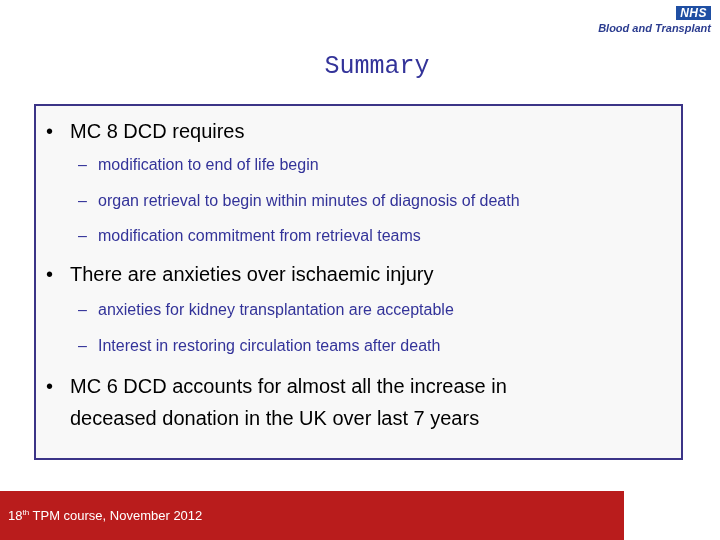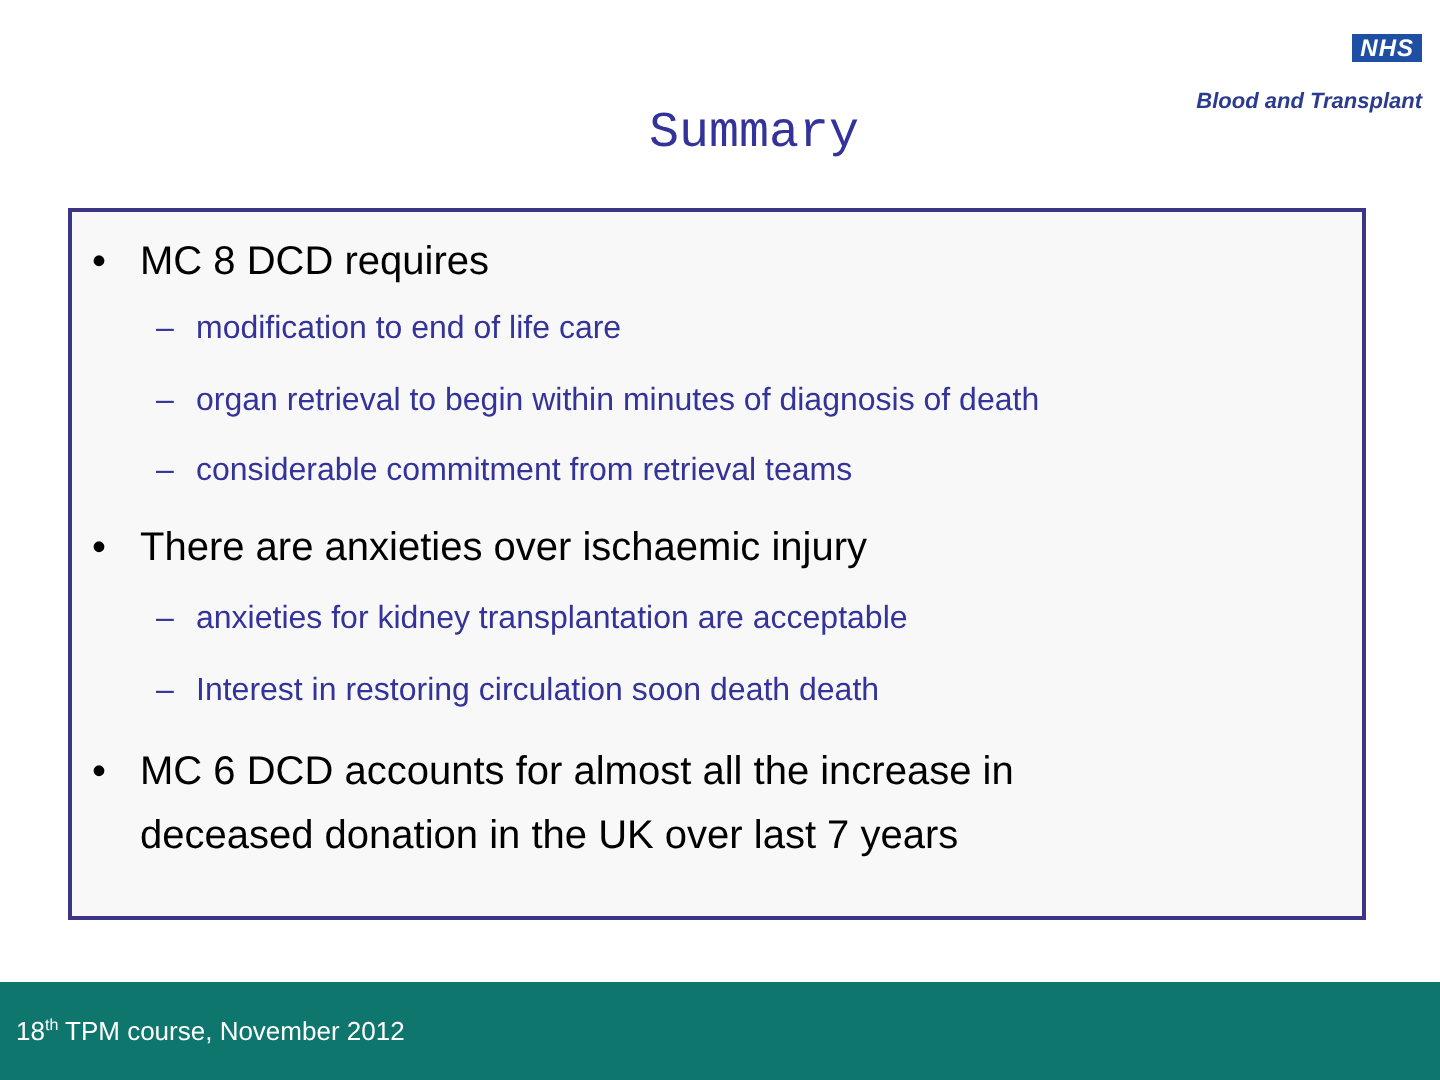--- a/index.html
+++ b/index.html
@@ -2,30 +2,30 @@
 <html><head>
   <meta charset="utf-8">
   <style>
     html, body { margin: 0; padding: 0; }
     body {
       width: 720px; height: 540px; position: relative; overflow: hidden;
       background: #ffffff;
       font-family: "Liberation Sans", sans-serif;
     }
     .logo {
-      position: absolute; right: 9px; top: 15px; width: 130px; text-align: right;
+      position: absolute; right: 9px; top: 3px; width: 130px; text-align: right;
     }
     .nhs-badge {
       display: inline-block; background: #1f4fa3; color: #fff;
       font-weight: bold; font-style: italic; font-size: 12px;
       padding: 0 4px; line-height: 14px; letter-spacing: 0.5px;
     }
     .logo-text {
       font-size: 11px; font-weight: bold; font-style: italic; color: #2b3c8f;
-      margin-top: 12px; white-space: nowrap;
+      margin-top: 1px; white-space: nowrap;
     }
     .title {
       position: absolute; left: 17px; width: 720px; top: 52px; text-align: center;
       font-size: 25px; color: #333399; font-family: Liberation Mono, monospace;
     }
     .content-box {
       position: absolute; left: 34px; top: 104px; width: 645px; height: 352px;
       border: 2px solid #3b3487; background: #f8f8f8;
       box-sizing: content-box;
     }
@@ -36,22 +36,22 @@
     }
     .l1 .mark { position: absolute; left: 0; width: 20px; }
     .l1 .txt { position: absolute; left: 24px; width: 600px; }
     .l2 {
       position: absolute; left: 42px; font-size: 16px; color: #333399;
       line-height: 22px; white-space: nowrap;
     }
     .l2 .mark { position: absolute; left: 0; }
     .l2 .txt { position: absolute; left: 20px; }
     .footer {
-      position: absolute; left: 0; top: 491px; width: 720px; height: 49px;
-      background: #0f766e;
+      position: absolute; left: 0; top: 491px; width: 624px; height: 49px;
+      background: #b91c1c;
       text-decoration: underline;
     }
     .footer-text {
       position: absolute; left: 8px; top: 17px; font-size: 13px; color: #ffffff;
       white-space: nowrap;
     }
     .footer-text sup { font-size: 8px; vertical-align: 5px; }
   </style>
 </head>
 <body>
@@ -65,42 +65,42 @@
 
 <div class="content-box">
   <div class="bullets">
 
     <div class="l1" style="top:10px;">
       <span class="mark">•</span>
       <span class="txt">MC 8 DCD requires</span>
     </div>
     <div class="l2" style="top:48px;">
       <span class="mark">–</span>
-      <span class="txt">modification to end of life care</span>
+      <span class="txt">modification to end of life begin</span>
     </div>
     <div class="l2" style="top:84px;">
       <span class="mark">–</span>
       <span class="txt">organ retrieval to begin within minutes of diagnosis of death</span>
     </div>
     <div class="l2" style="top:119px;">
       <span class="mark">–</span>
-      <span class="txt">considerable commitment from retrieval teams</span>
+      <span class="txt">modification commitment from retrieval teams</span>
     </div>
 
     <div class="l1" style="top:153px;">
       <span class="mark">•</span>
       <span class="txt">There are anxieties over ischaemic injury</span>
     </div>
     <div class="l2" style="top:193px;">
       <span class="mark">–</span>
       <span class="txt">anxieties for kidney transplantation are acceptable</span>
     </div>
     <div class="l2" style="top:229px;">
       <span class="mark">–</span>
-      <span class="txt">Interest in restoring circulation soon death death</span>
+      <span class="txt">Interest in restoring circulation teams after death</span>
     </div>
 
     <div class="l1" style="top:265px;">
       <span class="mark">•</span>
       <span class="txt">MC 6 DCD accounts for almost all the increase in</span>
     </div>
     <div class="l1" style="top:297px;">
       <span class="txt">deceased donation in the UK over last 7 years</span>
     </div>
 

